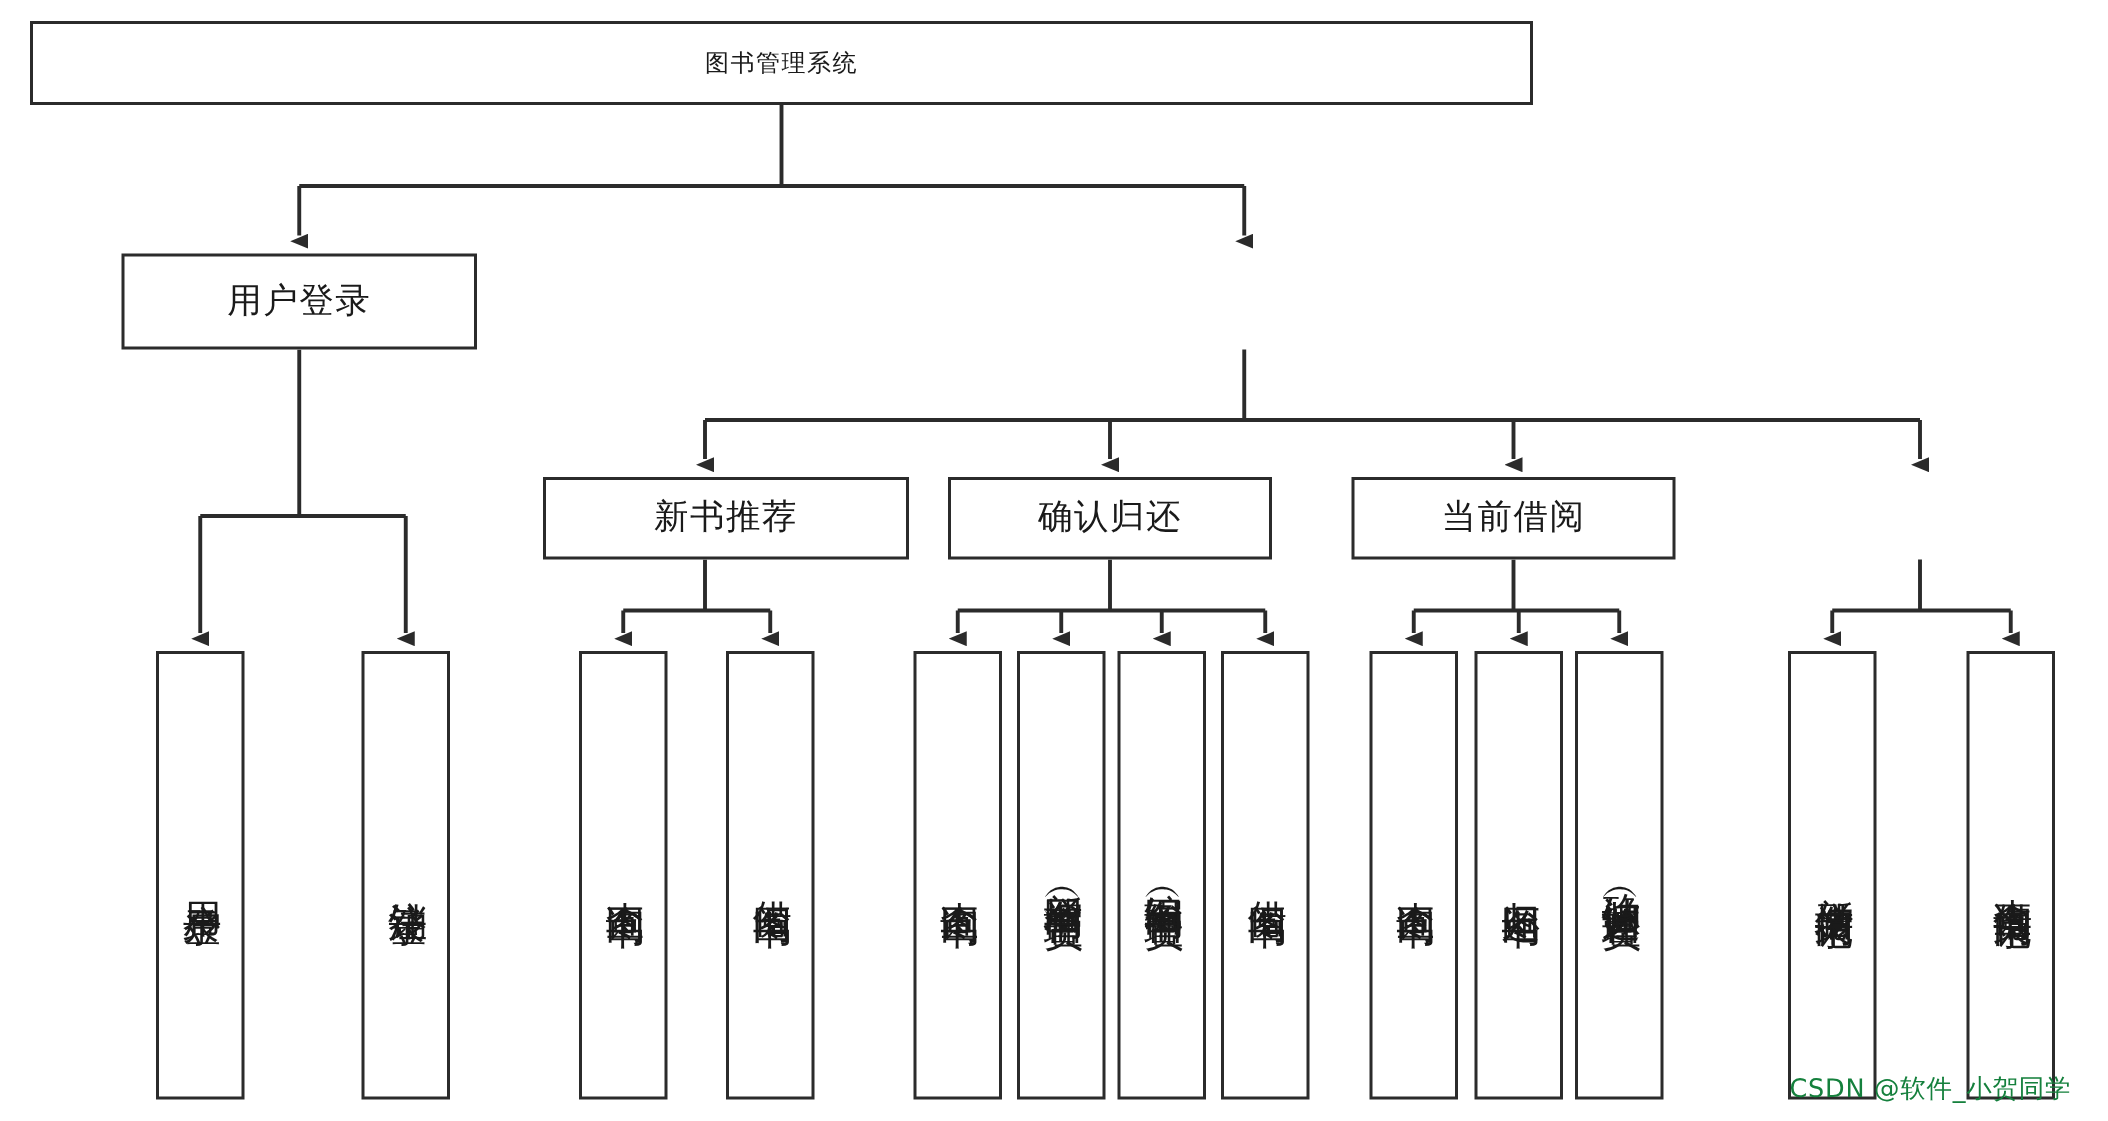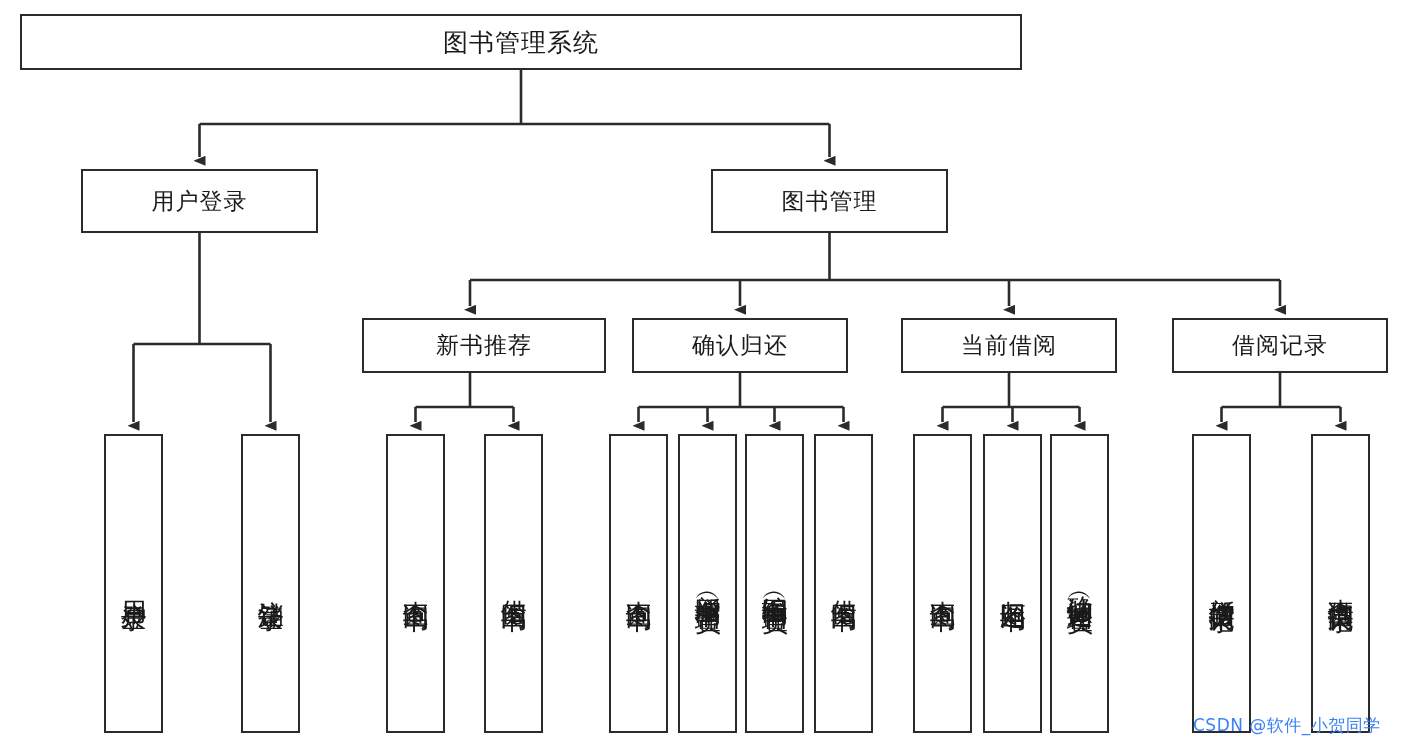--- a/index.html
+++ b/index.html
@@ -37,41 +37,41 @@
     display:block;
     text-align:center;
     line-height:1.0;
     white-space:nowrap;
   }
   
   .node.h .lbl{
     font-size:23px;
     letter-spacing:1px;
   }
-  .node.root .lbl{ font-size:25px; }
+  .node.root .lbl{ font-size:16px; }
   
   .node.v{
     align-items:center;
     justify-content:center;
   }
   .node.v .lbl{
     writing-mode:vertical-rl;
     text-orientation:upright;
     font-size:26px;
     line-height:1.06;
     letter-spacing:2px;
     white-space:normal;
     max-height:100%;
   }
   .watermark{
     position:absolute;
     left:1193px;
     top:714px;
     font-size:17px;
-    color:#3b82f6;
+    color:#15803d;
     letter-spacing:0.5px;
     white-space:nowrap;
     z-index:5;
     font-family:"DejaVu Sans","Liberation Sans",sans-serif;
   }
 </style>
 </head>
 <body>
 
 <div id="canvas">
@@ -118,34 +118,28 @@
         <path d="M 1340.5 407 L 1340.5 422" marker-end="url(#arrow)"></path>
       </g>
   </svg>
 
   <div class="node h root" style="left: 20px; top: 14px; width: 1002px; height: 56px; border-color: rgb(43, 43, 43); background: rgb(255, 255, 255);">
       <span class="lbl">图书管理系统</span>
     </div>
     <div class="node h" style="left: 81px; top: 169px; width: 237px; height: 64px; border-color: rgb(43, 43, 43); background: rgb(255, 255, 255);">
       <span class="lbl">用户登录</span>
     </div>
-    <div class="node h" style="left: 711px; top: 169px; width: 237px; height: 64px; border-color: rgb(43, 43, 43); background: rgb(255, 255, 255);">
-      <span class="lbl">图书管理</span>
-    </div>
     <div class="node h" style="left: 362px; top: 318px; width: 244px; height: 55px; border-color: rgb(43, 43, 43); background: rgb(255, 255, 255);">
       <span class="lbl">新书推荐</span>
     </div>
     <div class="node h" style="left: 632px; top: 318px; width: 216px; height: 55px; border-color: rgb(43, 43, 43); background: rgb(255, 255, 255);">
       <span class="lbl">确认归还</span>
     </div>
     <div class="node h" style="left: 901px; top: 318px; width: 216px; height: 55px; border-color: rgb(43, 43, 43); background: rgb(255, 255, 255);">
       <span class="lbl">当前借阅</span>
-    </div>
-    <div class="node h" style="left: 1172px; top: 318px; width: 216px; height: 55px; border-color: rgb(43, 43, 43); background: rgb(255, 255, 255);">
-      <span class="lbl">借阅记录</span>
     </div>
     <div class="node v" style="left: 104px; top: 434px; width: 59px; height: 299px; border-color: rgb(43, 43, 43); background: rgb(255, 255, 255);">
       <span class="lbl">用户登录</span>
     </div>
     <div class="node v" style="left: 241px; top: 434px; width: 59px; height: 299px; border-color: rgb(43, 43, 43); background: rgb(255, 255, 255);">
       <span class="lbl">注销登录</span>
     </div>
     <div class="node v" style="left: 386px; top: 434px; width: 59px; height: 299px; border-color: rgb(43, 43, 43); background: rgb(255, 255, 255);">
       <span class="lbl">查询图书</span>
     </div>

